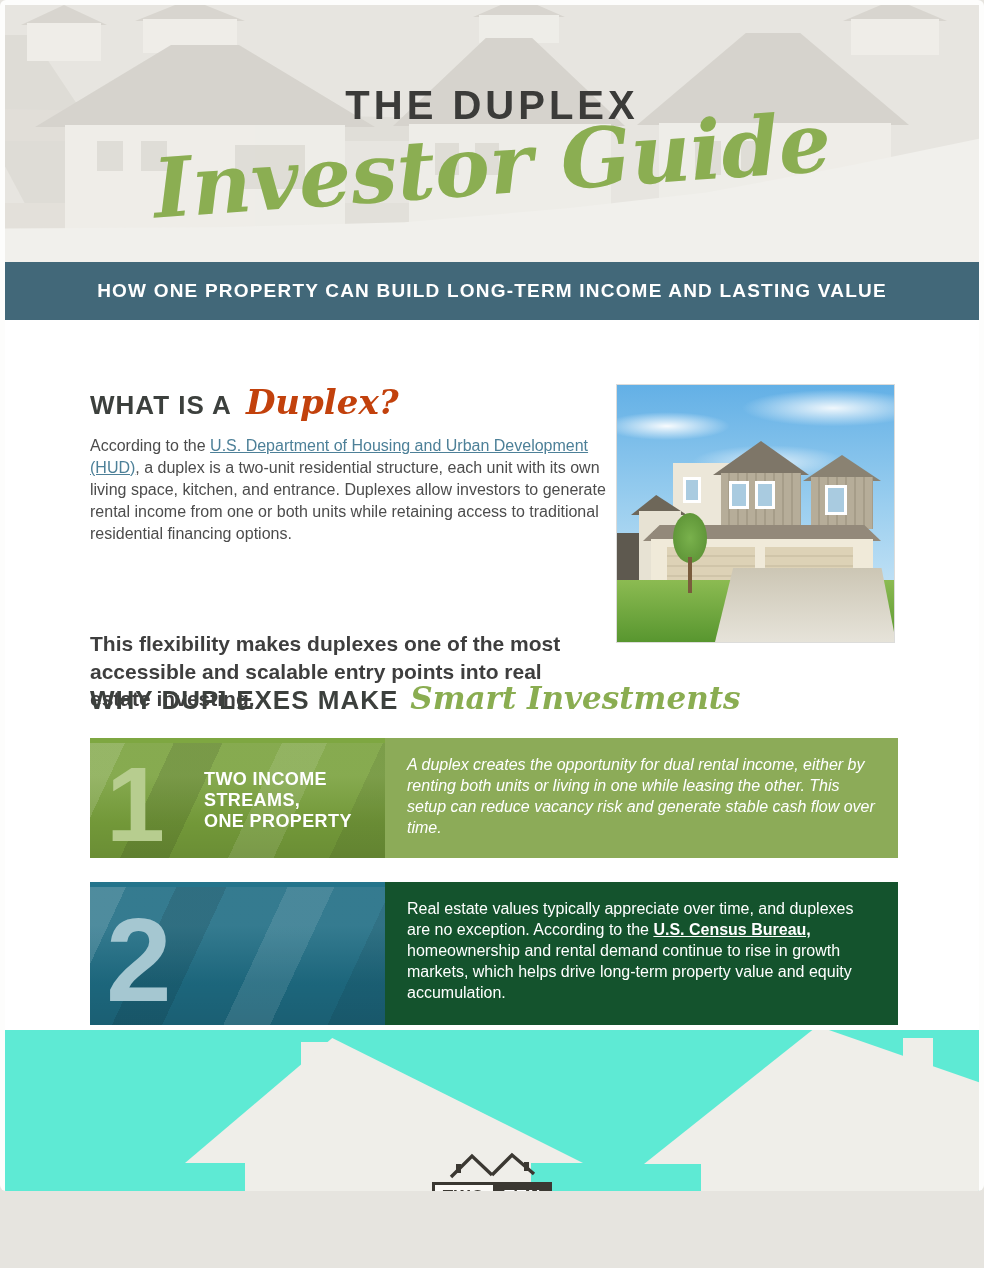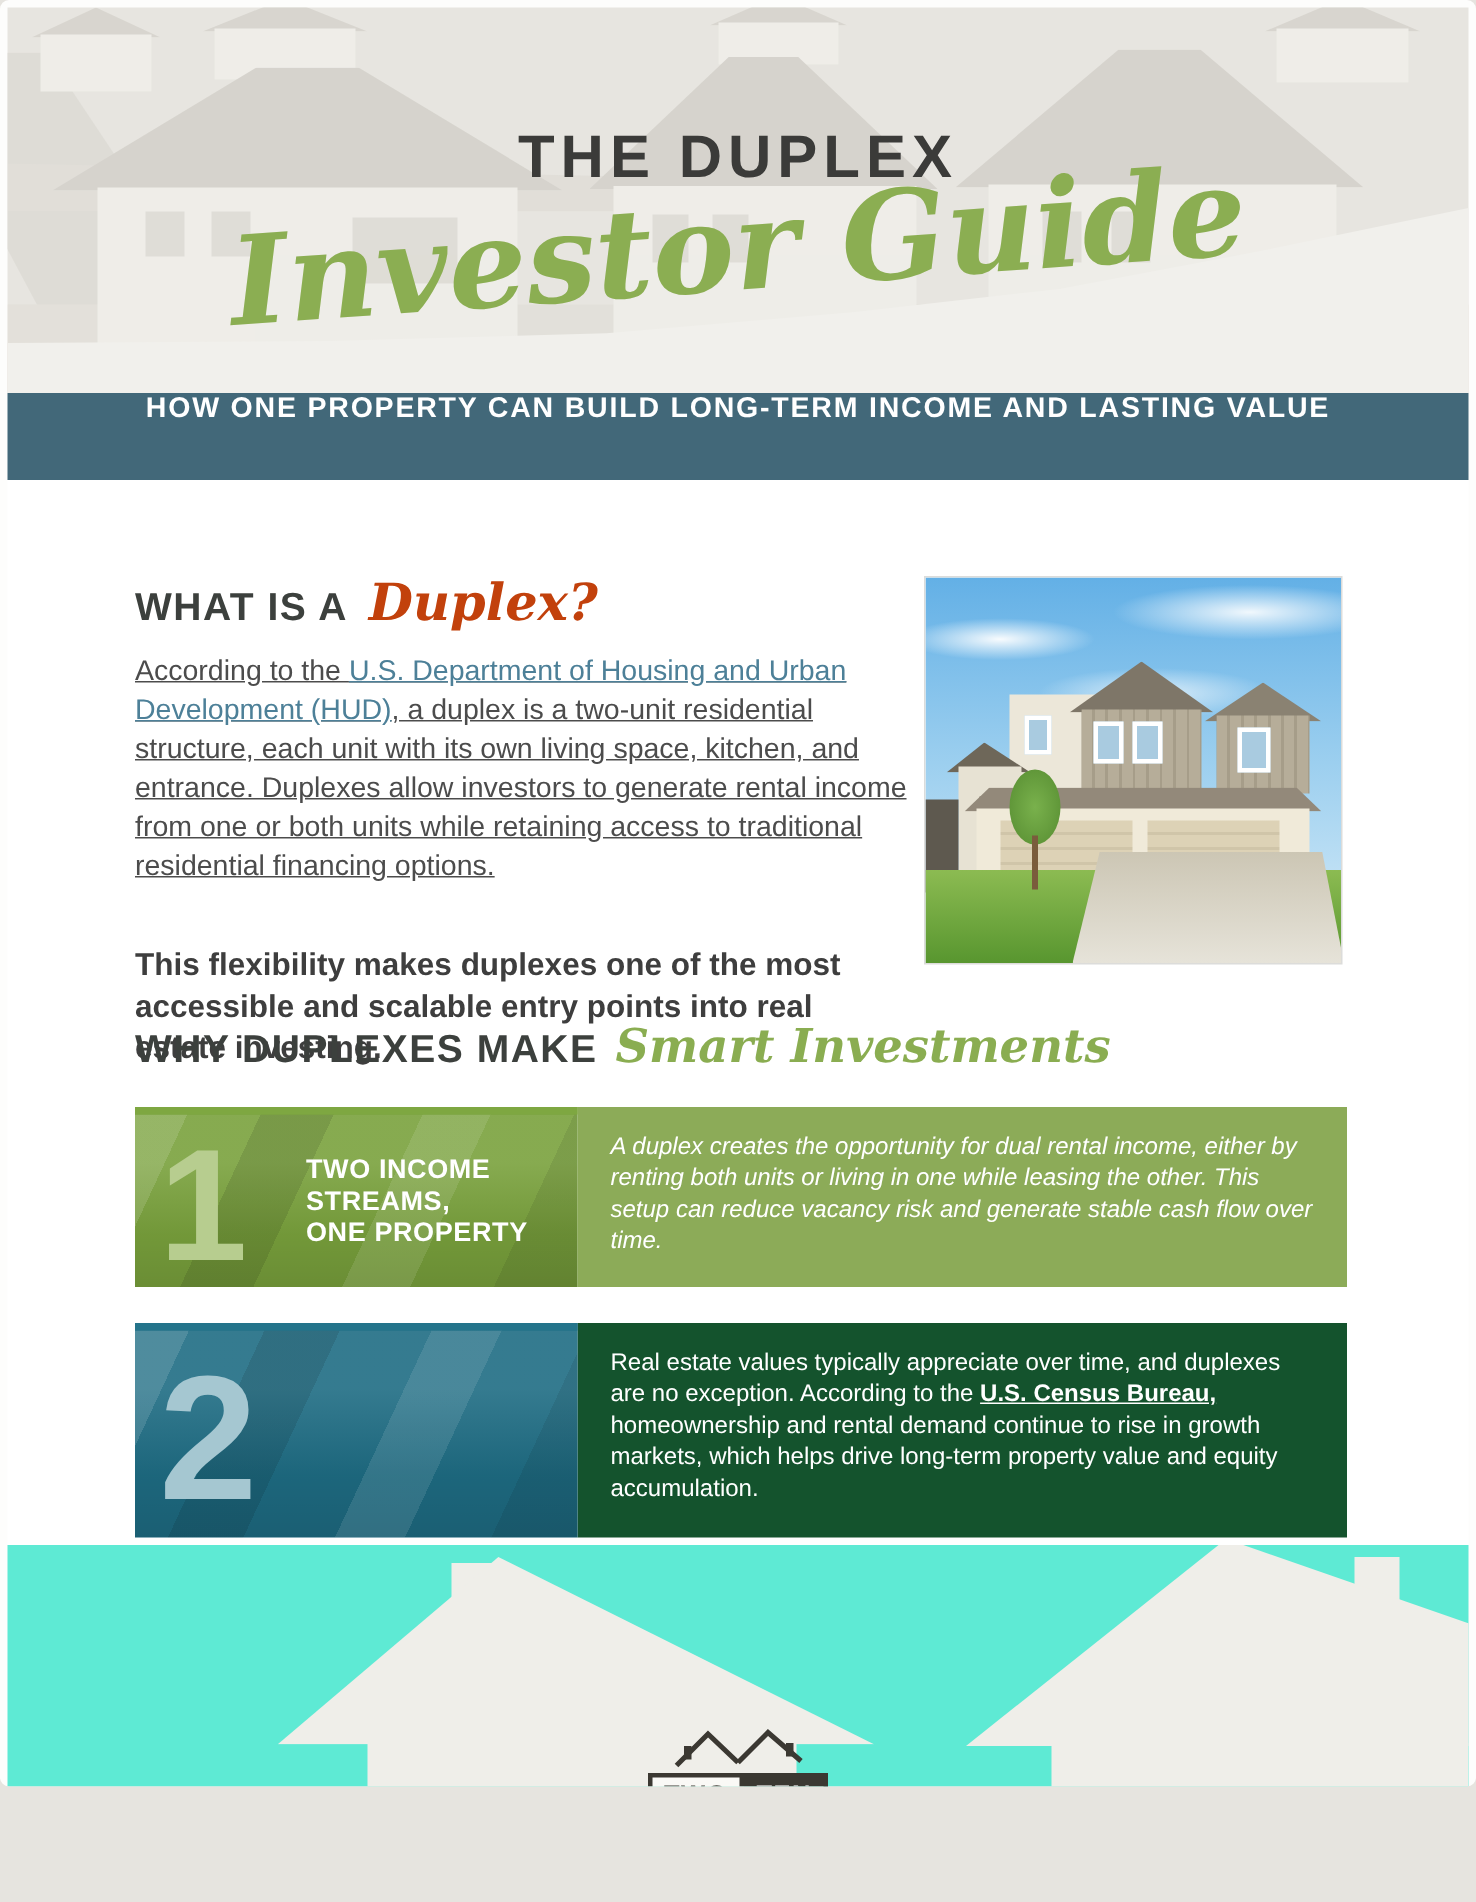--- a/index.html
+++ b/index.html
@@ -27,36 +27,36 @@
       clip-path:polygon(0 87%, 22% 86.5%, 41% 84.5%, 58% 79%, 72% 73%, 86% 63%, 100% 52%, 100% 100%, 0 100%); }
 
   .hero-title { position:absolute; z-index:4; top:78px; left:0; width:100%; text-align:center;
       font-size:40px; font-weight:800; letter-spacing:4px; color:#3b3b39; }
   .hero-script { position:absolute; z-index:4; top:112px; left:0; width:100%; text-align:center;
       font-family:"DejaVu Serif", serif; font-style:italic; font-weight:bold;
       font-size:82px; color:#8bae52; transform:rotate(-4deg); }
 
   
   .banner { position:absolute; left:5px; top:262px; width:974px; height:58px; background:#426879;
-      display:flex; justify-content:center; z-index:5; }
+      display:flex; align-items:center; justify-content:center; z-index:5; }
   .banner-text { color:#ffffff; font-size:19px; font-weight:700; letter-spacing:1.2px; }
 
   
   .main { position:absolute; left:5px; top:320px; width:974px; height:710px; background:#ffffff; }
 
   .sec-heading { position:absolute; white-space:nowrap; }
   .sec-heading .plain { font-size:26px; font-weight:800; letter-spacing:1px; color:#3c403d; }
   .script { font-family:"DejaVu Serif", serif; font-style:italic; font-weight:bold; color:#c2410c; }
   .what-heading { left:85px; top:62px; }
   .what-heading .script { font-size:34px; margin-left:14px; }
   .why-heading { left:85px; top:360px; }
   .why-heading .script { font-size:31px; margin-left:12px; color:#8aad51; }
 
   .what-para { position:absolute; left:85px; top:115px; width:522px;
-      font-size:19px; line-height:1.37; color:#4c4c4c; font-weight:500;text-decoration:underline; }
+      font-size:16px; line-height:1.37; color:#4c4c4c; font-weight:500; }
   .hud-link { color:#4d8098; text-decoration:underline; cursor:pointer; }
   .what-bold { position:absolute; left:85px; top:262px; width:490px;
       font-size:21px; line-height:1.32; color:#3e3e3e; font-weight:700;margin-top:48px; }
 
   
   .photo { position:absolute; left:611px; top:64px; width:279px; height:259px;
       border:1px solid #dcdcda; background:#fff; overflow:hidden; }
   .ph { position:absolute; }
   .ph-sky { inset:0;
       background-image:

